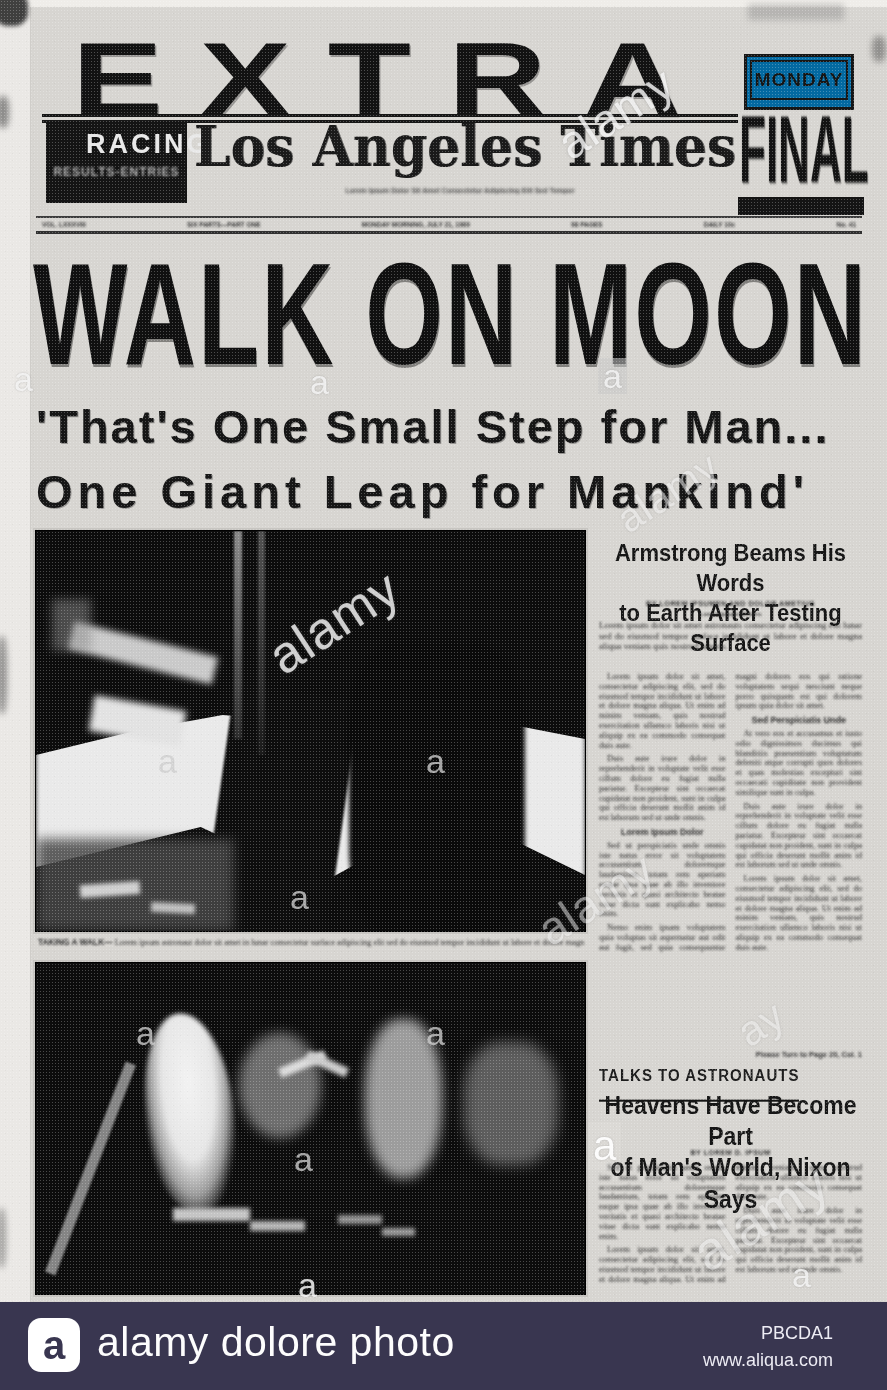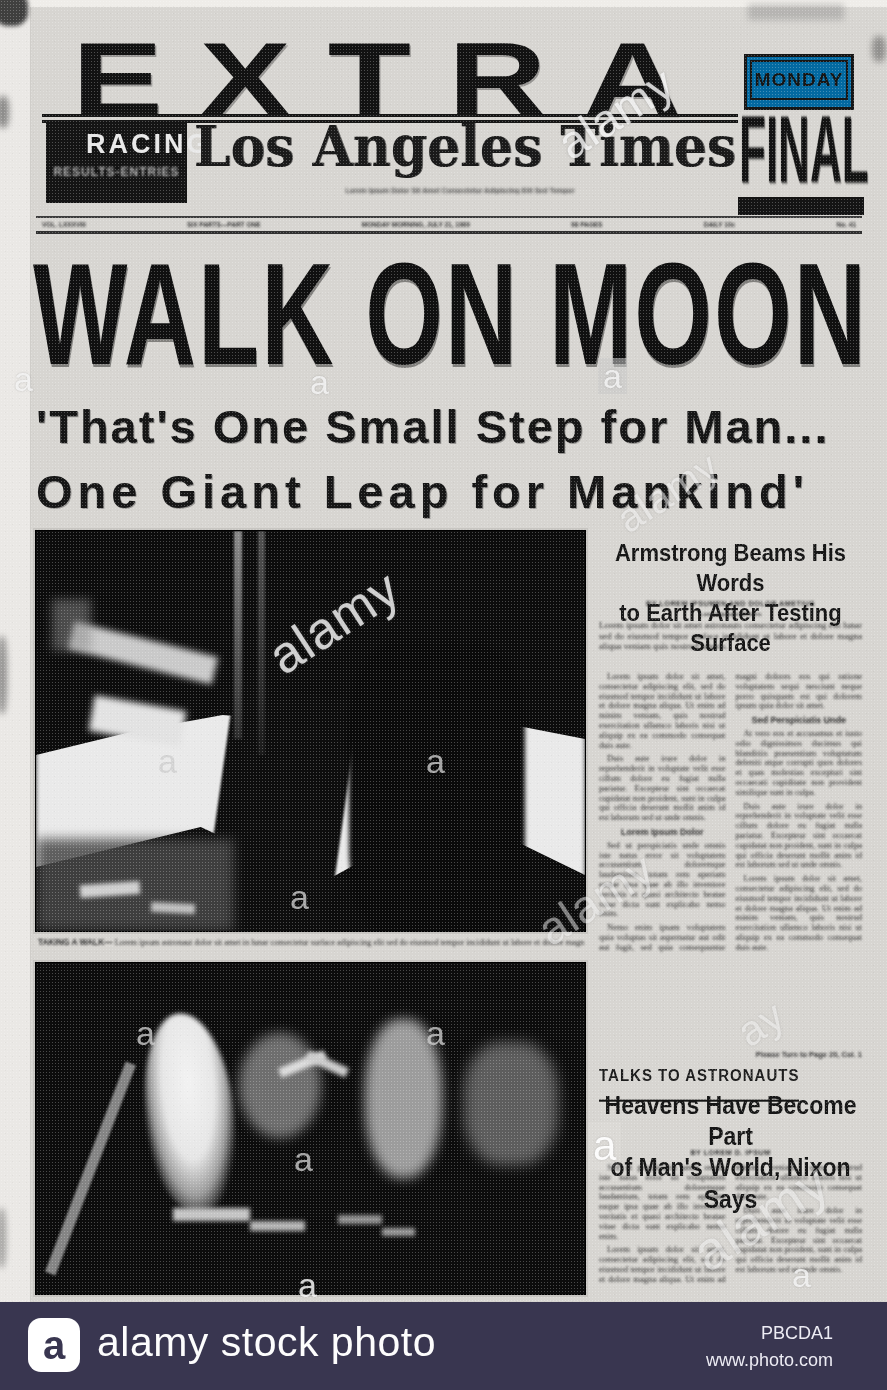--- a/index.html
+++ b/index.html
@@ -247,20 +247,20 @@
   <span class="wm-word dim" style="left:686px;top:1186px;font-size:54px;">alamy</span>
   <span class="wm-a" style="left:298px;top:1266px;">a</span>
   <span class="wm-a" style="left:792px;top:1256px;">a</span>
 
   <div class="abs grain"></div>
 
   <div class="abs alamy-bar">
     <div class="alamy-logo">
       <span>a</span>
     </div>
-    <div class="alamy-brand">alamy stock photo</div>
+    <div class="alamy-brand">alamy dolore photo</div>
     <div class="alamy-meta">
       <div>PBCDA1</div>
-      <div>www.photo.com</div>
+      <div>www.aliqua.com</div>
     </div>
   </div>
 
 </div>
 
 </body></html>

